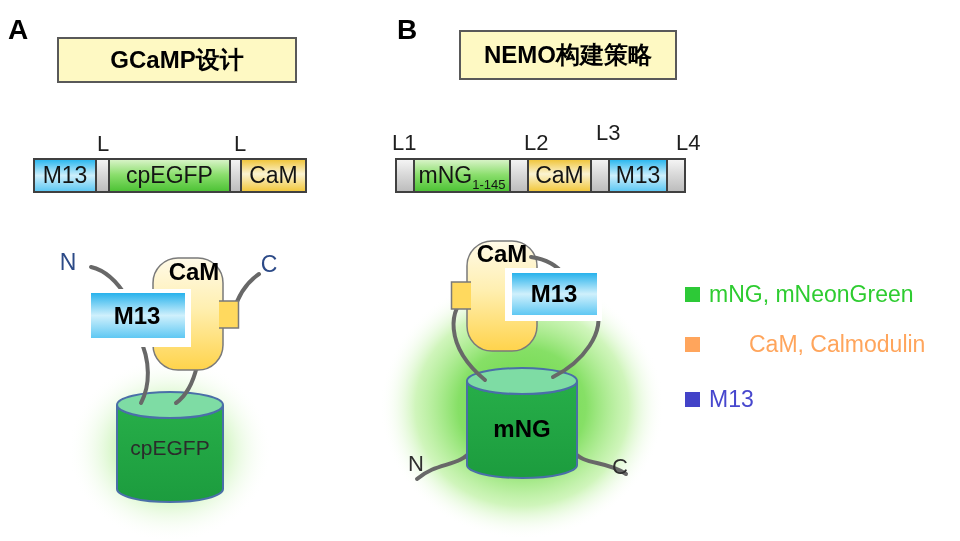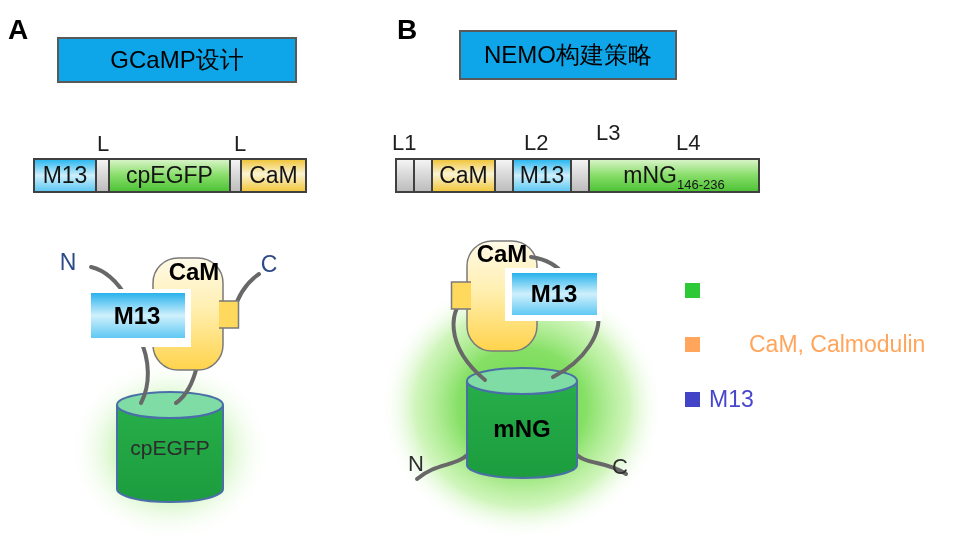--- a/index.html
+++ b/index.html
@@ -1,22 +1,22 @@
 <!DOCTYPE html>
 <html><head>
 <meta charset="utf-8">
 <style>
   html,body{margin:0;padding:0;background:#fff;}
   .stage{position:relative;width:960px;height:541px;background:#ffffff;overflow:hidden;
          font-family:"Liberation Sans","DejaVu Sans",sans-serif;}
   svg.scheme{position:absolute;left:0;top:0;z-index:1;}
   .panel-letter{position:absolute;z-index:3;font-size:28px;font-weight:bold;color:#000;}
-  .title-box{position:absolute;z-index:3;border:2px solid #595959;background:#0ea5e9;
+  .title-box{position:absolute;z-index:3;border:2px solid #595959;background:#fef9c3;
              display:flex;align-items:center;justify-content:center;
-             font-size:24px;font-weight:normal;color:#000;}
+             font-size:24px;font-weight:bold;color:#000;}
   .bar{position:absolute;z-index:3;display:flex;height:35px;}
   .seg{height:35px;box-sizing:border-box;border:2px solid #404040;
        text-align:center;line-height:30px;font-size:23px;color:#141414;overflow:hidden;}
   .seg + .seg{margin-left:-2px;}
   .seg sub{font-size:13px;line-height:1;}
   .seg.blue{background:linear-gradient(180deg,#2db8ef 0%,#cdeffc 50%,#5fc8f3 100%);}
   .seg.green{background:linear-gradient(180deg,#d7f3c6 0%,#8ade6c 48%,#4ec336 100%);}
   .seg.yellow{background:linear-gradient(180deg,#f0c63e 0%,#fbf3d2 45%,#f2c83e 100%);}
   .seg.gray{background:linear-gradient(180deg,#f4f4f4 0%,#dadada 45%,#bdbdbd 100%);}
   .linker-label{position:absolute;z-index:3;font-size:22px;color:#1f1f1f;}
@@ -106,42 +106,43 @@
   <div class="bar" style="left:33px;top:158px">
     <div class="seg blue" style="width:64px"><span>M13</span></div>
     <div class="seg gray" style="width:15px"></div>
     <div class="seg green" style="width:123px"><span>cpEGFP</span></div>
     <div class="seg gray" style="width:13px"></div>
     <div class="seg yellow" style="width:67px"><span>CaM</span></div>
   </div>
 
   <div class="bar" style="left:395px;top:158px">
     <div class="seg gray" style="width:20px"></div>
+    <div class="seg green" style="width:98px"><span>mNG</span><sub>1-145</sub></div>
     <div class="seg gray" style="width:20px"></div>
     <div class="seg yellow" style="width:65px"><span>CaM</span></div>
     <div class="seg gray" style="width:20px"></div>
     <div class="seg blue" style="width:60px"><span>M13</span></div>
     <div class="seg gray" style="width:20px"></div>
-    <div class="seg green" style="width:172px"><span>mNG</span><sub>146-236</sub></div>
   </div>
 
   <div class="slabel" style="left:68px;top:262px;font-size:23px;color:#2c4a87">N</div>
   <div class="slabel" style="left:269px;top:264px;font-size:23px;color:#2c4a87">C</div>
   <div class="slabel" style="left:194px;top:272px;font-size:24px;font-weight:bold">CaM</div>
   <div class="slabel" style="left:137px;top:316px;font-size:24px;font-weight:bold">M13</div>
   <div class="slabel" style="left:170px;top:448px;font-size:21px;color:#2b2b2b">cpEGFP</div>
 
   <div class="slabel" style="left:502px;top:254px;font-size:24px;font-weight:bold">CaM</div>
   <div class="slabel" style="left:554px;top:294px;font-size:24px;font-weight:bold">M13</div>
   <div class="slabel" style="left:522px;top:429px;font-size:24px;font-weight:bold">mNG</div>
   <div class="slabel" style="left:416px;top:464px;font-size:22px;color:#2f2f2f">N</div>
   <div class="slabel" style="left:620px;top:467px;font-size:22px;color:#2f2f2f">C</div>
 
   <div class="legend-row" style="top:283px">
     <span class="swatch" style="background: rgb(45, 201, 55);"></span>
+    <span class="legend-label" style="color: rgb(46, 204, 48);">mNG, mNeonGreen</span>
   </div>
   <div class="legend-row" style="top:333px">
     <span class="swatch" style="background: rgb(255, 165, 92);"></span>
     <span class="legend-label" style="color: rgb(255, 165, 92); margin-left: 40px;">CaM, Calmodulin</span>
   </div>
   <div class="legend-row" style="top:388px">
     <span class="swatch" style="background: rgb(67, 67, 200);"></span>
     <span class="legend-label" style="color: rgb(71, 71, 206);">M13</span>
   </div>
 

